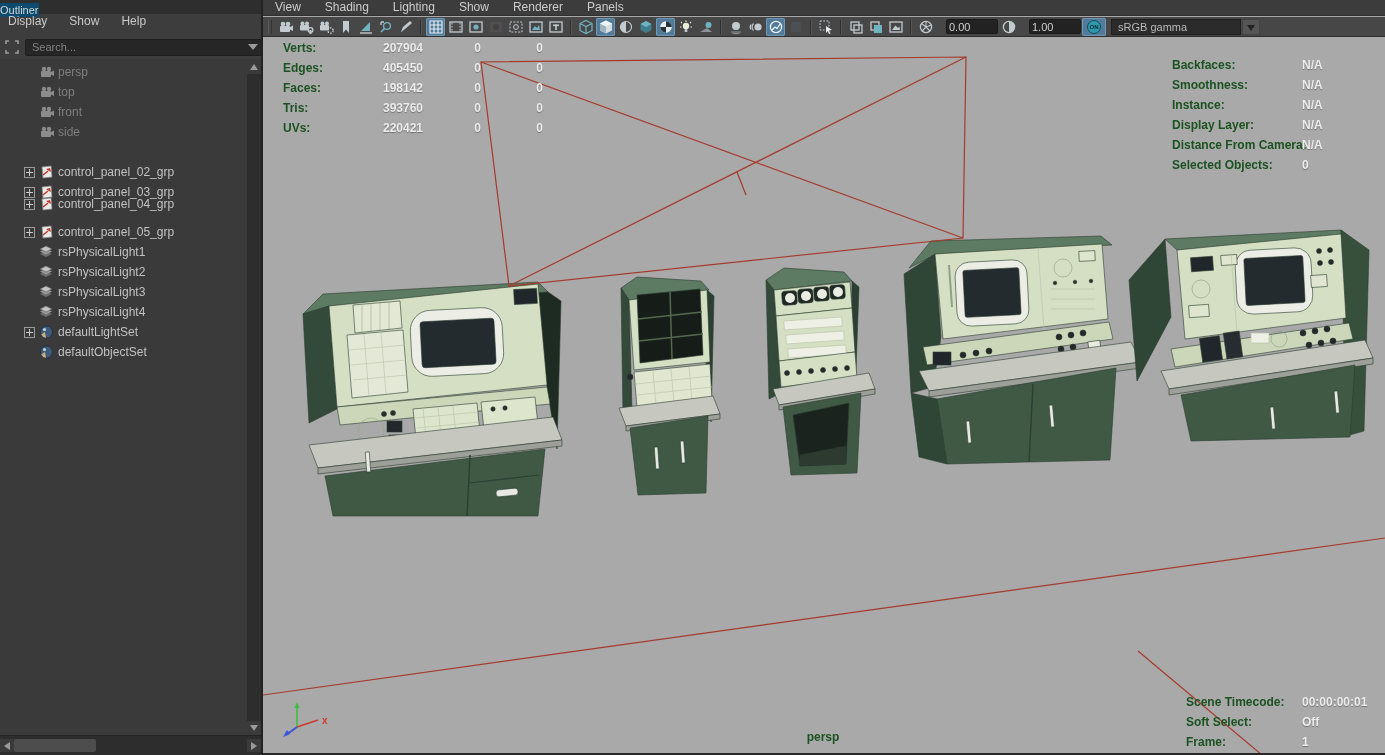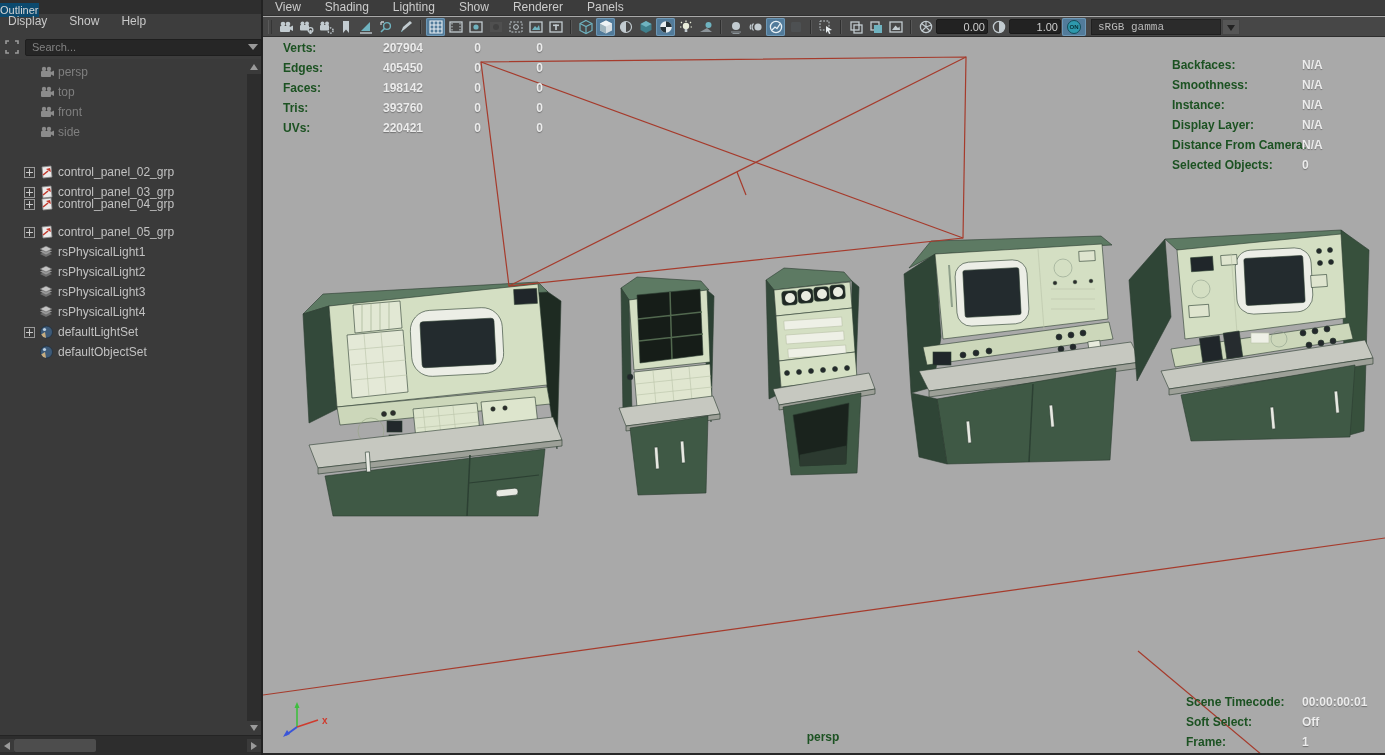--- a/index.html
+++ b/index.html
@@ -54,27 +54,27 @@
   .vp-menu { color:#cccccc; font-size:12px; }
   .vp-toolbar { position:absolute; left:0; top:17px; right:0; height:20px; background:#474747;
                 display:flex; align-items:center; padding-left:2px; gap:1px; border-bottom:1px solid #2e2e2e; }
   .grip { width:4px; height:14px; border-left:1px solid #5a5a5a; border-right:1px solid #353535; margin:0 3px; }
   .ticon { width:19px; height:18px; display:flex; align-items:center; justify-content:center; border-radius:2px; }
   .ticon svg { display:block; }
   .ticon.active { background:#527b9a; box-shadow:inset 0 0 0 1px #6d97b5; }
   .ticon.dim { opacity:.45; }
   .tsep { width:1px; height:14px; background:#2f2f2f; margin:0 4px; box-shadow:1px 0 0 #575757; }
   .tfield { width:52px; height:15px; background:#222; border:1px solid #1a1a1a; border-radius:2px;
-            color:#cfcfcf; font-size:11px; text-align:right; padding:0 2px; outline:none; }
+            color:#cfcfcf; font-size:11px; text-align:left; padding:0 2px; outline:none;margin-left:10px; }
   .ton { width:24px; height:18px; background:#527b9a; border-radius:2px; display:flex; align-items:center;
          justify-content:center; box-shadow:inset 0 0 0 1px #6d97b5; }
   .ton .dot { width:14px; height:14px; border-radius:50%; background:#2e99ad; border:1px solid #134c57;
               color:#073036; font-size:6px; font-weight:bold; display:flex; align-items:center; justify-content:center; }
   .tdrop { margin-left:4px; width:130px; height:16px; background:#2b2b2b; border:1px solid #1f1f1f;
-           color:#b9b9b9; font-size:11px; line-height:15px; padding-left:6px;font-family:Liberation Mono, monospace; }
+           color:#b9b9b9; font-size:11px; line-height:15px; padding-left:6px; }
   .tdrop-btn { width:18px; height:16px; background:#555; position:relative; border:1px solid #444; }
   .tdrop-btn .tri-down { left:4px; top:5px; border-top-color:#222; }
 
   .vp-canvas { position:absolute; left:0; top:37px; width:1122px; height:718px; background:#a9a9a9;
                border-bottom:2px solid #272727; overflow:hidden; }
   .scene-svg { position:absolute; left:0; top:0; }
 
   
   .hud { position:absolute; font-size:12px; font-weight:bold; line-height:20px; white-space:nowrap; }
   .hud .lab { color:#1c5222; }

